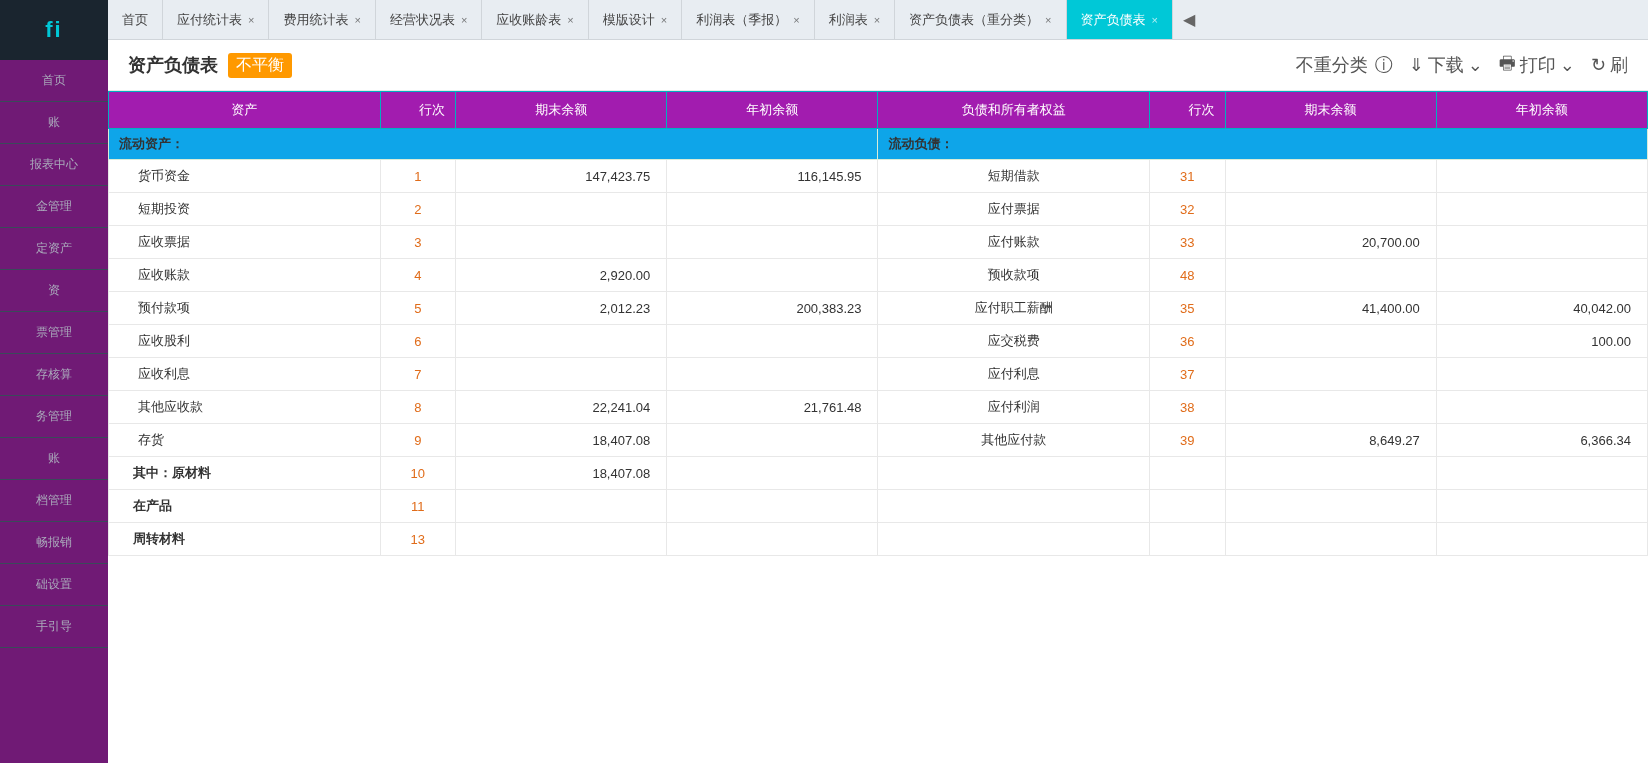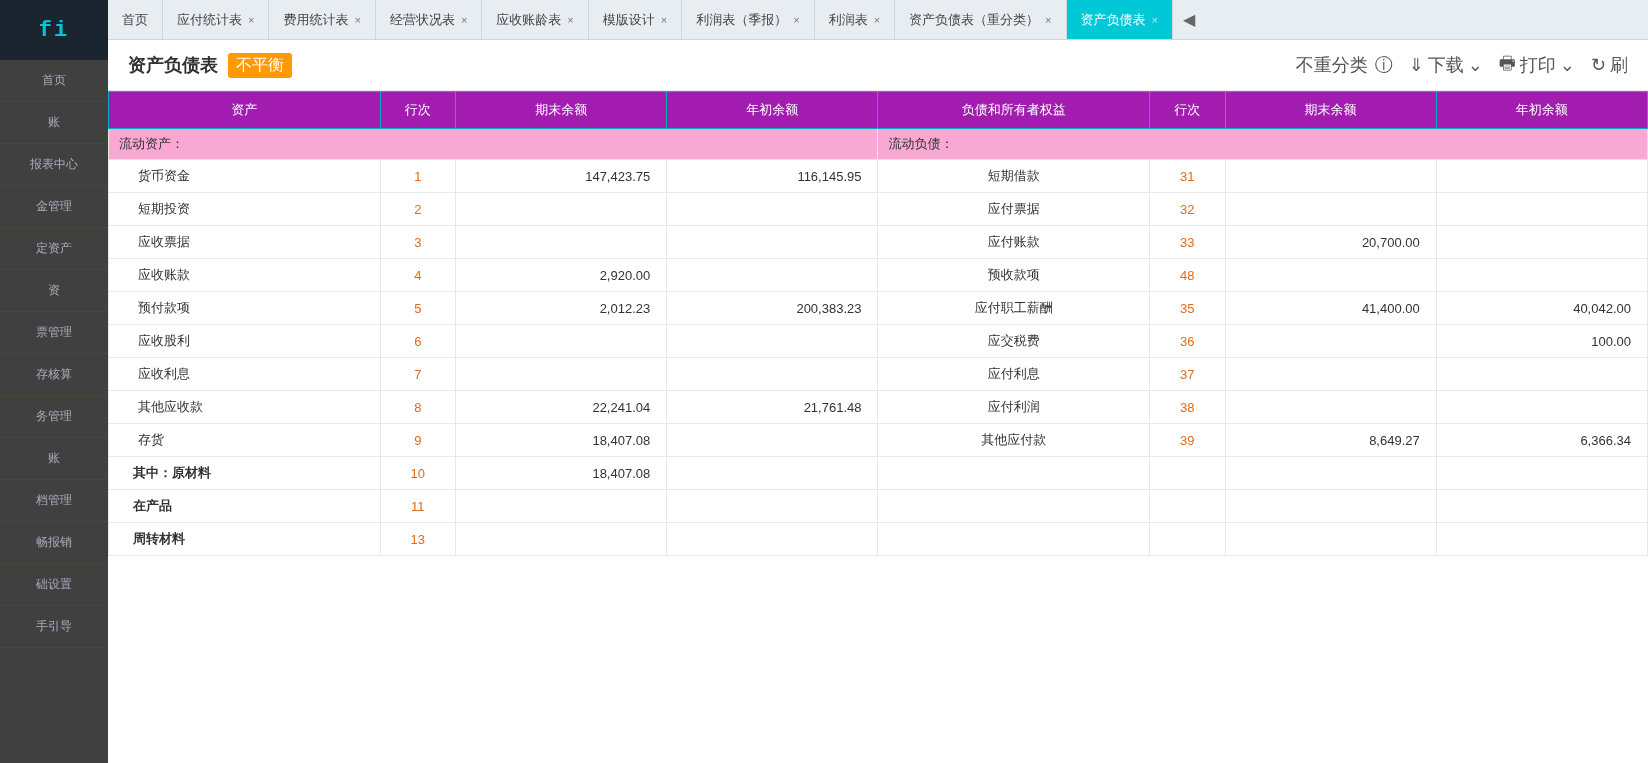--- a/index.html
+++ b/index.html
@@ -1,28 +1,27 @@
 <!DOCTYPE html>
 <html><head>
   <meta charset="utf-8">
   <style>
     * { box-sizing: border-box; margin: 0; padding: 0; }
     body { font-family: "Microsoft YaHei", Arial, sans-serif; font-size: 13px; background: #f0f2f5; display: flex; height: 763px; overflow: hidden; }
 
     
     .sidebar {
       width: 108px;
-      background: #404040;
+      background: #701a75;
       color: #ccc;
       display: flex;
       flex-direction: column;
       flex-shrink: 0;
       height: 100%;
       overflow: hidden;
-      font-family: Liberation Mono, monospace;
     }
     .sidebar-logo {
       height: 60px;
       background: #1a252f;
       display: flex;
       align-items: center;
       justify-content: center;
       font-size: 22px;
       font-weight: bold;
       color: #00c8d7;
@@ -147,44 +146,44 @@
     thead th {
       background: #a21caf;
       color: #fff;
       padding: 9px 10px;
       text-align: center;
       border: 1px solid #00b0bf;
       font-weight: normal;
       white-space: nowrap;
     }
     tbody tr.section-header td {
-      background: #f9a8d4;
+      background: #0ea5e9;
       padding: 6px 10px;
       color: #333;
-      font-weight: normal;
+      font-weight: bold;
       border: 1px solid #d8ecd8;
     }
     tbody tr.data-row td {
       padding: 7px 10px;
       border: 1px solid #e8e8e8;
       text-align: center;
       color: #333;
     }
     tbody tr.data-row td:first-child {
       text-align: left;
       padding-left: 29px;
     }
     tbody tr.data-row td.indent {
       padding-left: 24px;
       font-weight: bold;
     }
     .num-cell { text-align: right !important; padding-right: 16px !important; }
     .row-num { color: #e06c1a; }
     .col-asset-name { width: 180px; }
-    .col-row-num { width: 50px; }
+    .col-row-num { width: 50px; text-align: right; }
     .col-amount { width: 140px; }
   </style>
 </head>
 <body>
 
 <div class="sidebar">
   <div class="sidebar-logo">fi</div>
   <div class="sidebar-item">首页</div>
   <div class="sidebar-item">账</div>
   <div class="sidebar-item">报表中心</div>

